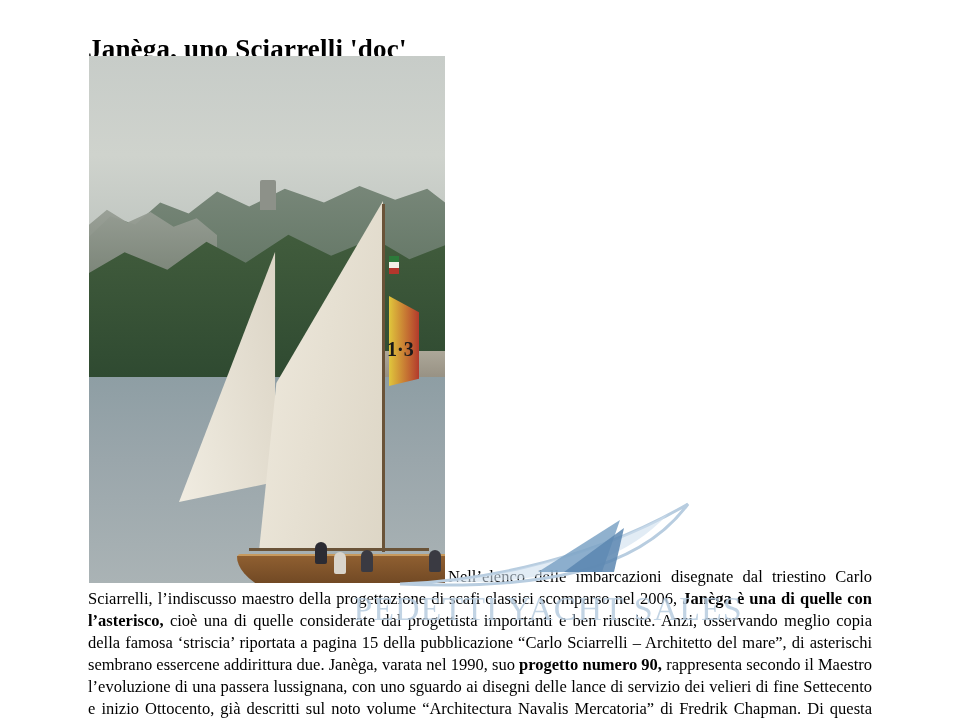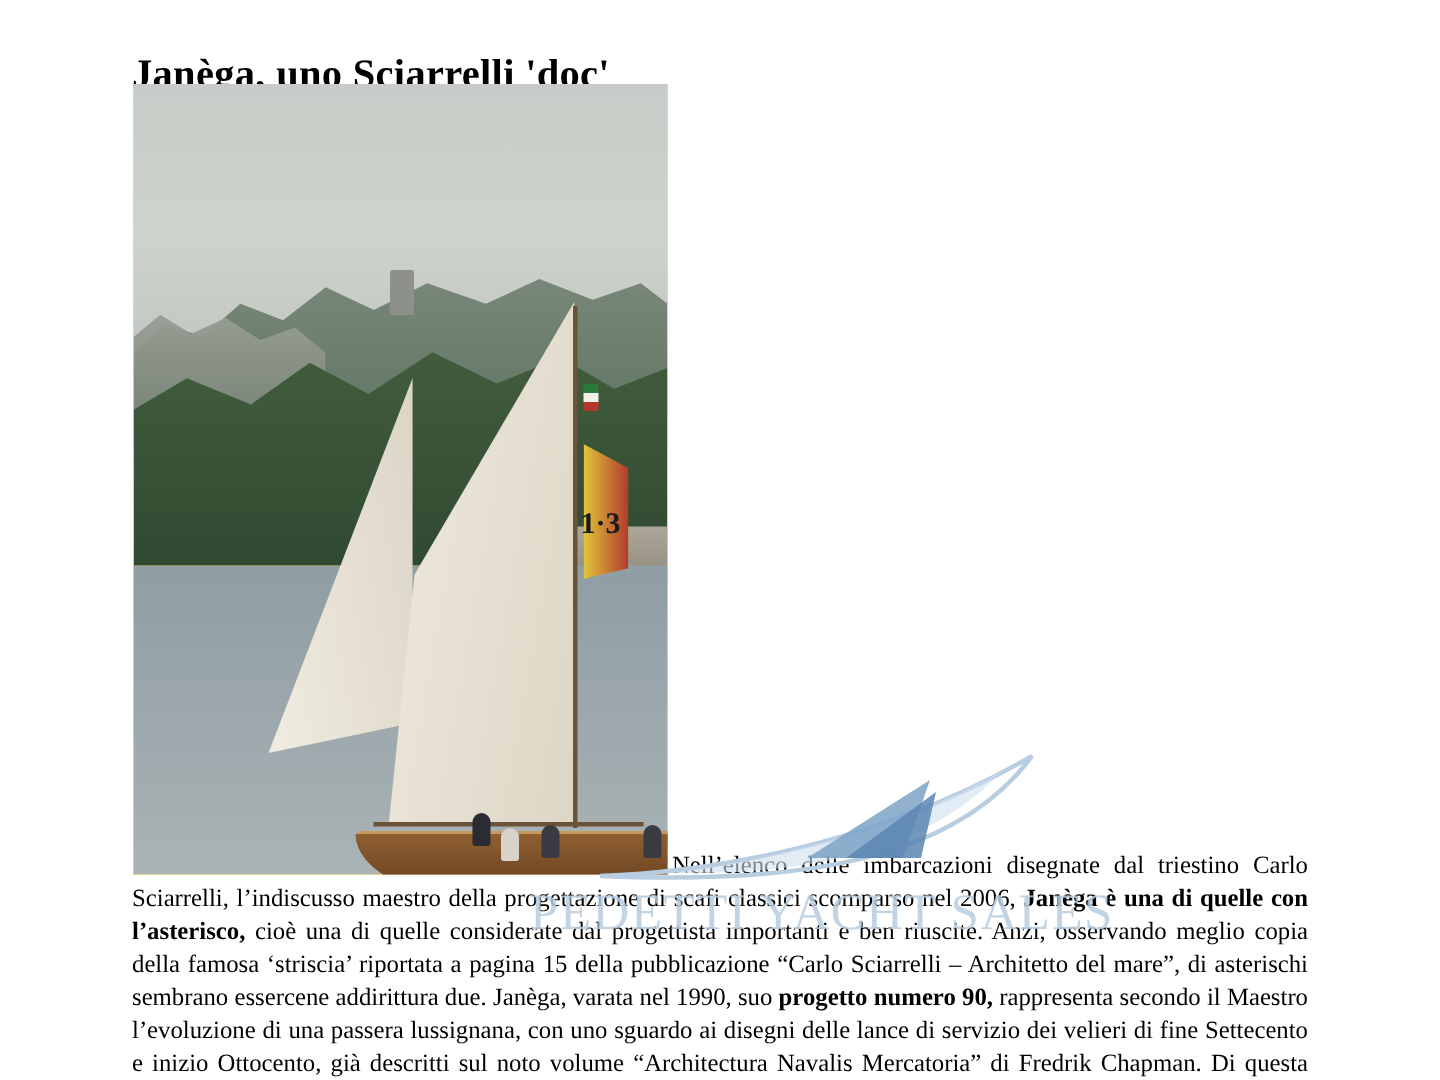--- a/index.html
+++ b/index.html
@@ -33,21 +33,21 @@
   }
 
   
   .photo {
     position: absolute;
     left: 89px;
     top: 56px;
     width: 356px;
     height: 527px;
     overflow: hidden;
-    background: #eab308;
+    background: #a16207;
   }
   .photo .sky {
     position: absolute;
     left: 0; top: 0; width: 100%; height: 42%;
     background: linear-gradient(#c7ccc8, #cfd3cd 45%, #b9c0bb 100%);
   }
   .photo .hills-far {
     position: absolute;
     left: 0; top: 20%;
     width: 100%; height: 26%;

